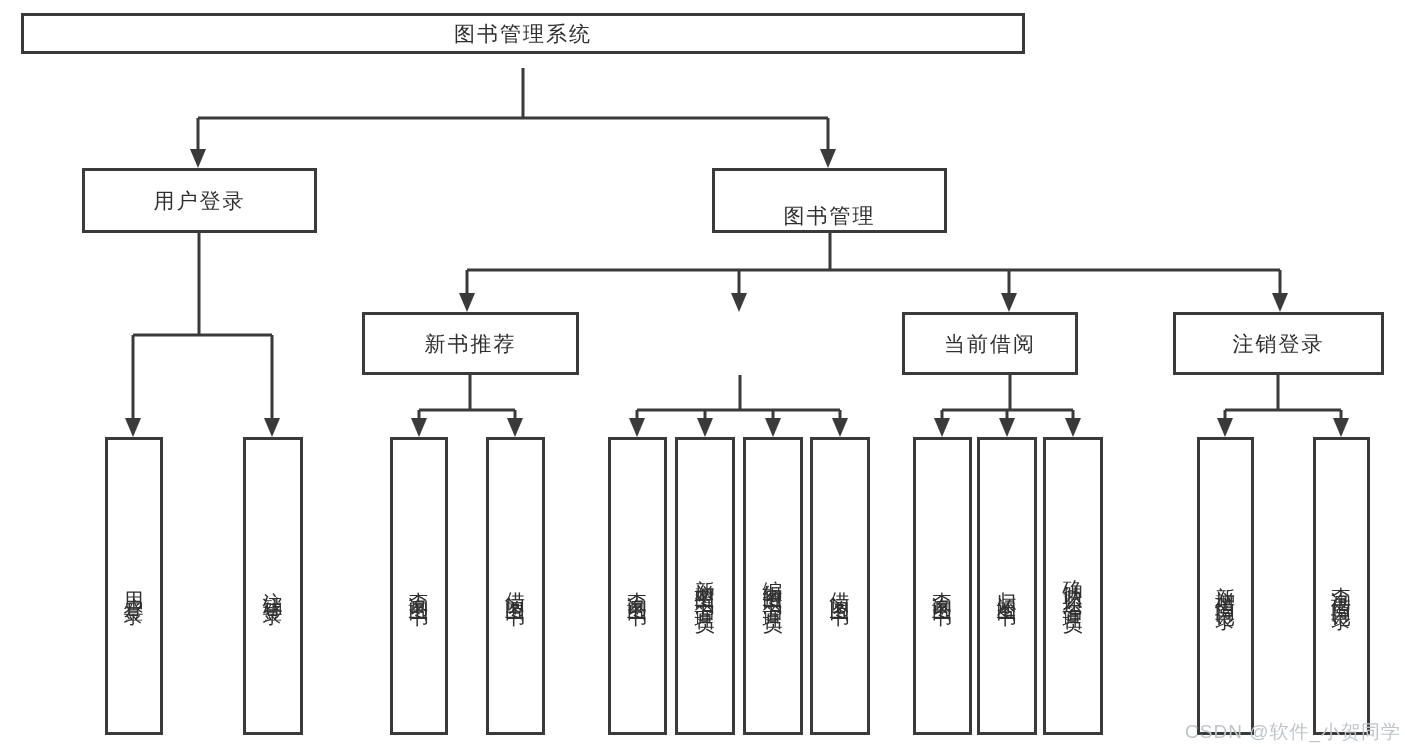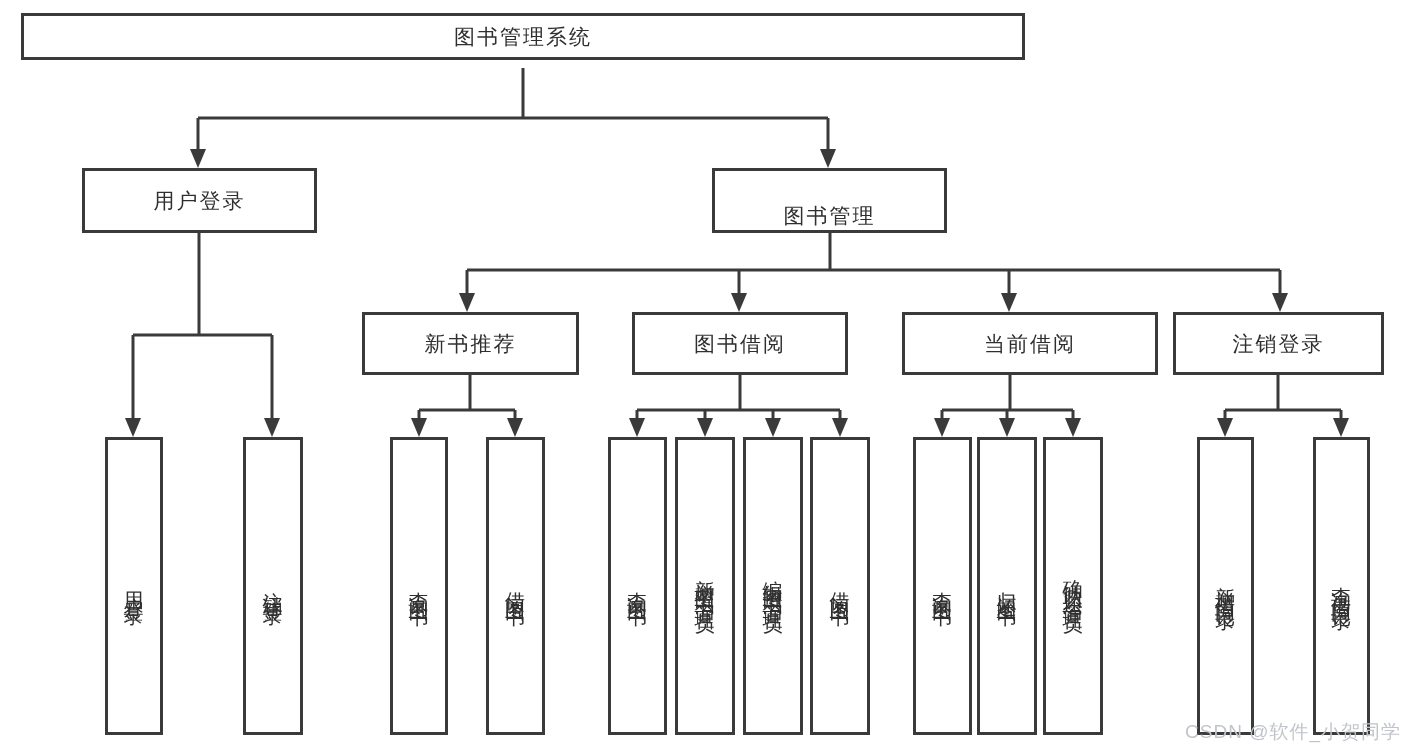--- a/index.html
+++ b/index.html
@@ -13,27 +13,27 @@
   svg.connectors { position:absolute; left:0; top:0; width:1405px; height:747px; pointer-events:none; }
   .c-line { stroke:var(--line,#3a3a3a); stroke-width:3; fill:none; }
   .c-arrow { fill:var(--line,#3a3a3a); stroke:none; }
   .node {
     position:absolute; background:#ffffff;
     border:3px solid var(--line,#3a3a3a);
     display:flex; align-items:center; justify-content:center;
     color:var(--text,#303030);
   }
   .h-label { font-size:21px; letter-spacing:2px; white-space:nowrap; }
-  .root  { left:21px;  top:13px;  width:1004px; height:47px;align-items:center; }
+  .root  { left:21px;  top:13px;  width:1004px; height:41px;align-items:center; }
   .lvl2a { left:82px;  top:168px; width:235px;  height:65px; }
   .lvl2b { left:712px; top:168px; width:235px;  height:65px;align-items:flex-end; }
   .lvl3  { top:312px; height:63px; }
   .l3a { left:362px;  width:217px; }
   .l3b { left:632px;  width:216px; }
-  .l3c { left:902px;  width:256px; }
+  .l3c { left:902px;  width:176px; }
   .l3d { left:1173px; width:211px; }
   .leaf { top:437px; height:298px; }
   .v-label {
     writing-mode:vertical-rl; text-orientation:mixed;
     font-size:20px; letter-spacing:5px; line-height:1;
   }
   .A1 { left:105px;  width:58px; }
   .A2 { left:243px;  width:60px; }
   .B1 { left:390px;  width:58px; }
   .B2 { left:486px;  width:59px; }
@@ -115,23 +115,20 @@
   <div class="node lvl2a">
     <span class="h-label">用户登录</span>
   </div>
   <div class="node lvl2b">
     <span class="h-label">图书管理</span>
   </div>
 
   <div class="node lvl3 l3a">
     <span class="h-label">新书推荐</span>
   </div>
-  <div class="node lvl3 l3b">
-    <span class="h-label">图书借阅</span>
-  </div>
   <div class="node lvl3 l3c">
     <span class="h-label">当前借阅</span>
   </div>
   <div class="node lvl3 l3d">
     <span class="h-label">注销登录</span>
   </div>
 
   <div class="node leaf A1">
     <span class="v-label">用户登录</span>
   </div>

